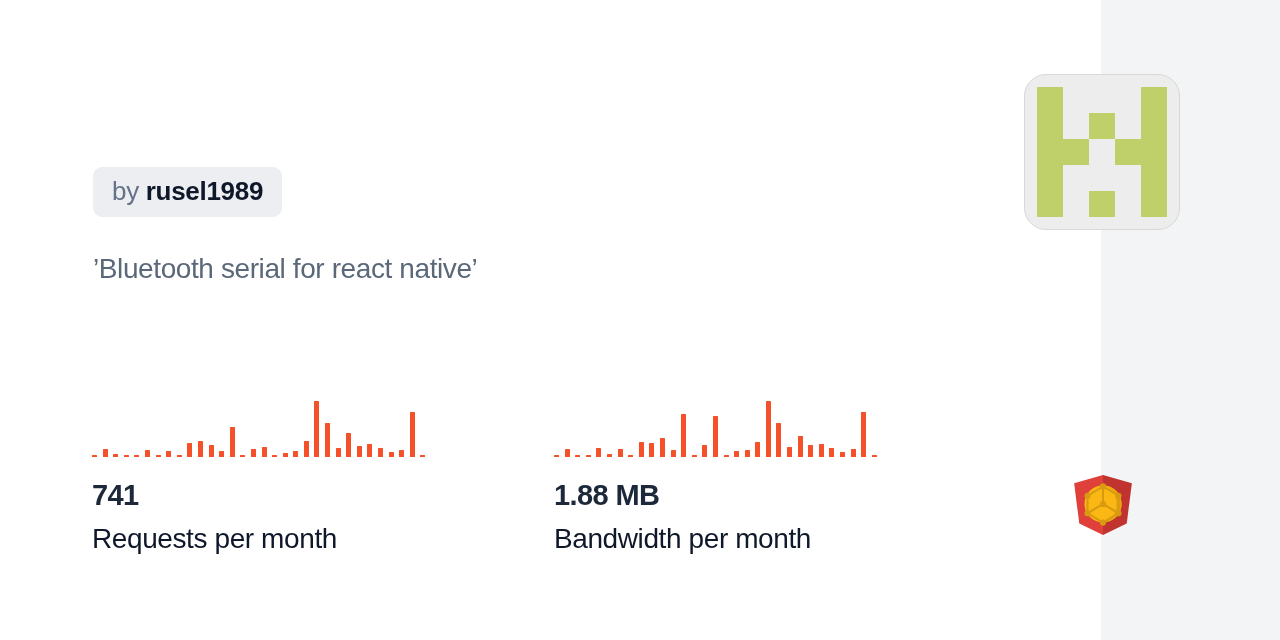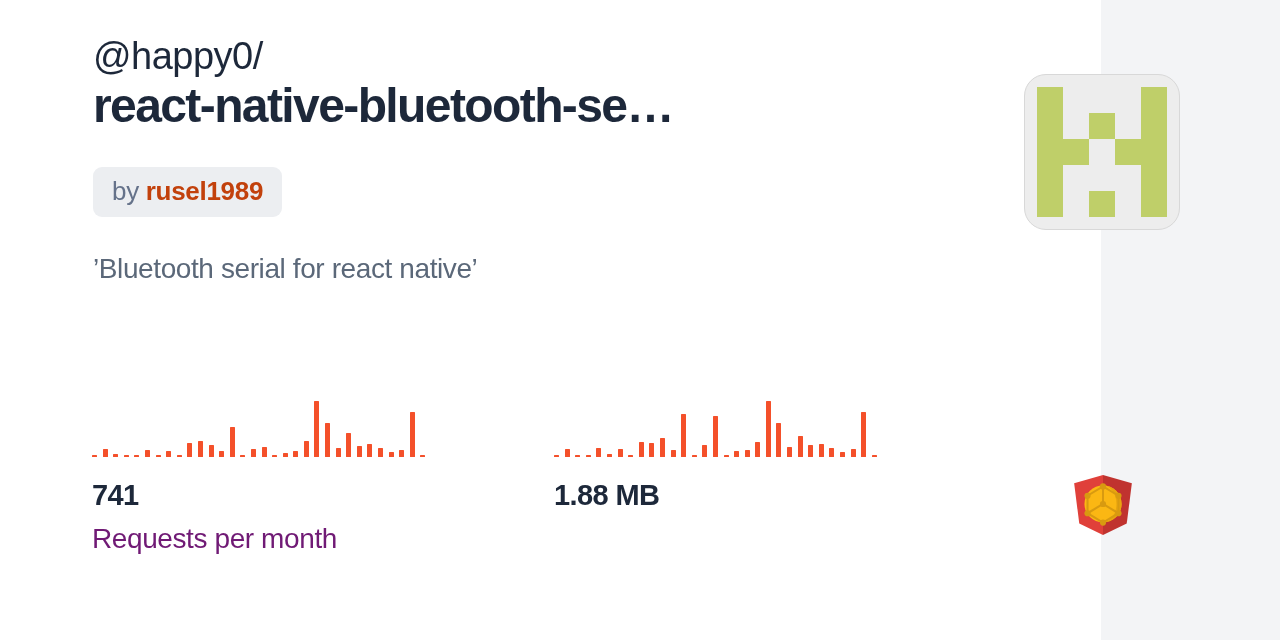--- a/index.html
+++ b/index.html
@@ -101,21 +101,21 @@
     background: #eceef1;
     border-radius: 9px;
     padding: 8px 19px 10px 19px;
     font-size: 26px;
     line-height: 32px;
     color: #65728a;
     white-space: nowrap;
     letter-spacing: -0.3px;
   }
   .badge b {
-    color: #c2410c;
+    color: #0f172a;
     font-weight: 700;
   }
 
   
   #pkg-description {
     position: absolute;
     left: 93px;
     top: 250px;
     font-size: 28px;
     line-height: 38px;
@@ -151,33 +151,29 @@
     line-height: 36px;
     font-weight: 700;
     color: #1d283a;
     letter-spacing: -0.6px;
   }
   .stat-label {
     margin-top: 8px;
     font-size: 28px;
     line-height: 36px;
     font-weight: 400;
-    color: #701a75;
+    color: #0f172a;
     letter-spacing: -0.4px;
   }
 </style>
 </head>
 <body>
 
 <div id="main">
 
-  <div id="pkg-header">
-    <div id="pkg-scope">@happy0/</div>
-    <div id="pkg-name">react-native-bluetooth-se…</div>
-  </div>
 
   <div id="badge-row">
     <div class="badge">
       <span>by </span><b>rusel1989</b>
     </div>
   </div>
 
   <div id="pkg-description">’Bluetooth serial for react native’</div>
 
   <div class="stat-block" id="stat-requests">
@@ -247,20 +243,21 @@
         <div class="spark-bar" style="height: 21px; background: rgb(244, 80, 42);"></div>
         <div class="spark-bar" style="height: 12px; background: rgb(244, 80, 42);"></div>
         <div class="spark-bar" style="height: 13px; background: rgb(244, 80, 42);"></div>
         <div class="spark-bar" style="height: 9px; background: rgb(244, 80, 42);"></div>
         <div class="spark-bar" style="height: 5px; background: rgb(244, 80, 42);"></div>
         <div class="spark-bar" style="height: 8px; background: rgb(244, 80, 42);"></div>
         <div class="spark-bar" style="height: 45px; background: rgb(244, 80, 42);"></div>
         <div class="spark-bar" style="height: 2px; background: rgb(244, 80, 42);"></div>
       </div>
     <div class="stat-value">1.88 MB</div>
+    <div class="stat-label">Bandwidth per month</div>
   </div>
 
 </div>
 
 <div id="right-rail"></div>
 
 <div id="avatar">
   <div id="identicon">
       <div class="ident-cell ident-on" style="background: rgb(191, 207, 105);"></div>
       <div class="ident-cell"></div>

